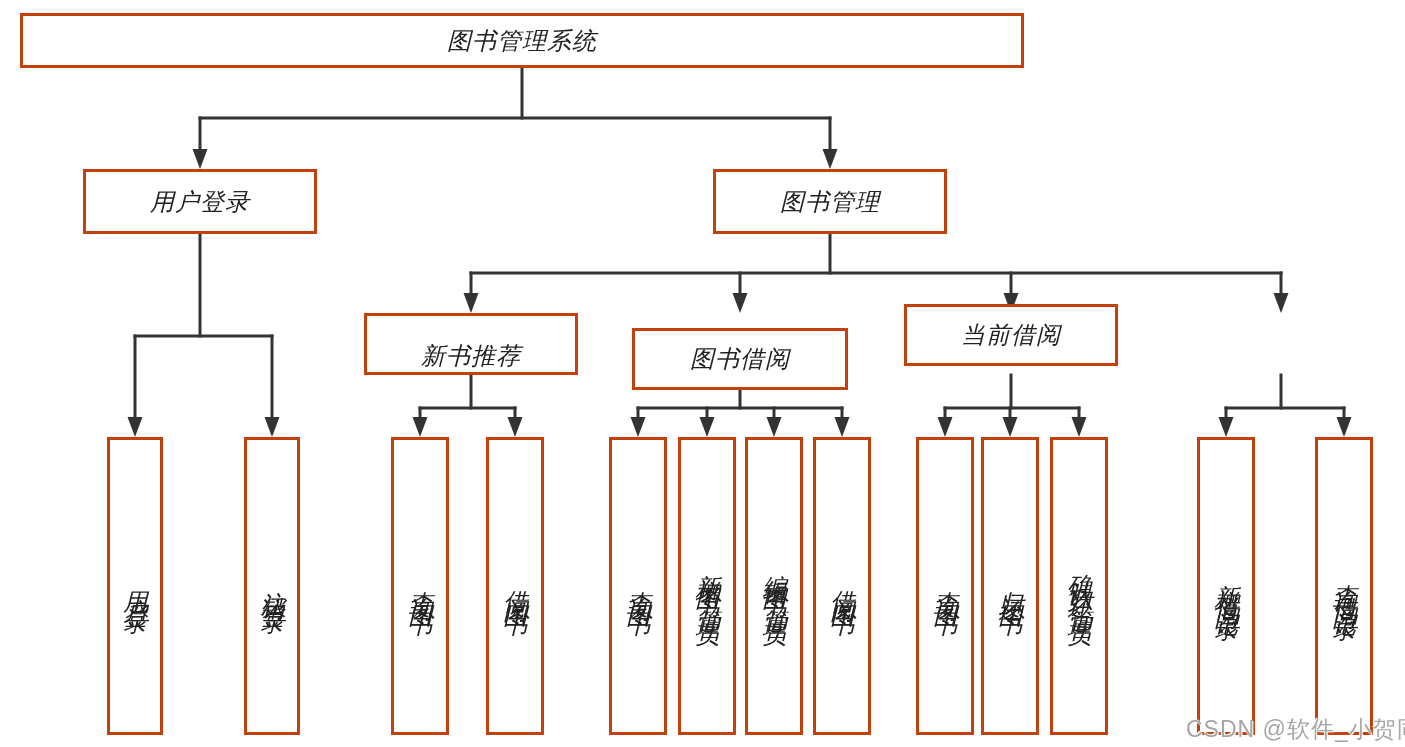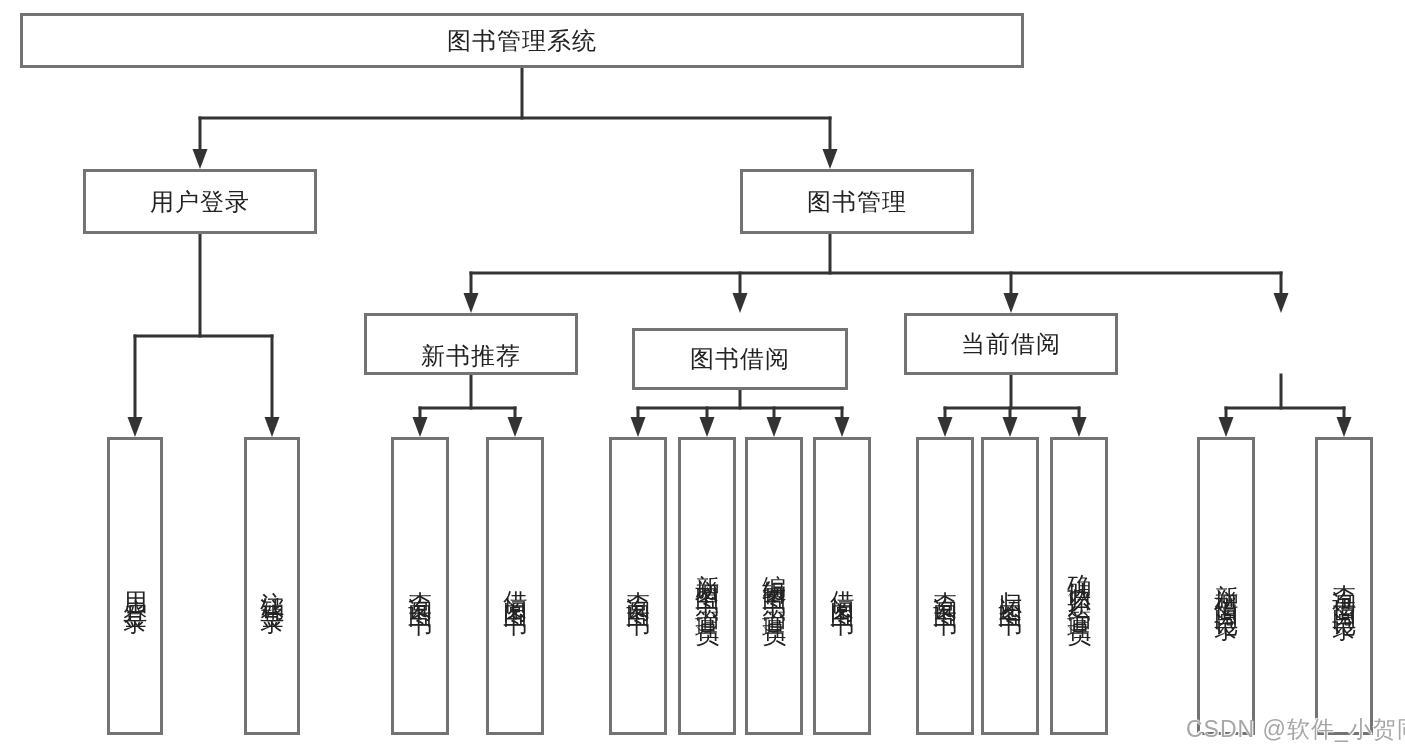--- a/index.html
+++ b/index.html
@@ -13,26 +13,27 @@
     overflow: hidden;
   }
   .connectors {
     position: absolute;
     left: 0; top: 0;
     pointer-events: none;
   }
   .box {
     position: absolute;
     box-sizing: border-box;
-    border: 3px solid #737373;
+    border: 3px solid #c2410c;
     background: #ffffff;
     display: flex;
     align-items: center;
     justify-content: center;
     text-align: center;
+    font-style: italic;
   }
   .h-box { font-size: 24px; letter-spacing: 1px; }
   .v-box span {
     writing-mode: vertical-rl;
     text-orientation: mixed;
     font-size: 24px;
     letter-spacing: 7px;
     line-height: 1.1;
     white-space: nowrap;
   }
@@ -119,31 +120,31 @@
     </g>
   </svg>
 
   <div class="box h-box" style="left:20px; top:13px; width:1004px; height:55px;">
     <span>图书管理系统</span>
   </div>
 
   <div class="box h-box" style="left:83px; top:169px; width:234px; height:65px;">
     <span>用户登录</span>
   </div>
-  <div class="box h-box" style="left:713px; top:169px; width:234px; height:65px;margin-left:27px;">
+  <div class="box h-box" style="left:713px; top:169px; width:234px; height:65px;">
     <span>图书管理</span>
   </div>
 
   <div class="box h-box" style="left:364px; top:313px; width:214px; height:62px;align-items:flex-end;">
     <span>新书推荐</span>
   </div>
   <div class="box h-box" style="left:632px; top:313px; width:216px; height:62px;margin-top:15px;">
     <span>图书借阅</span>
   </div>
-  <div class="box h-box" style="left:904px; top:313px; width:214px; height:62px;">
+  <div class="box h-box" style="left:904px; top:304px; width:214px; height:62px;">
     <span>当前借阅</span>
   </div>
 
   <div class="box v-box" style="left:107px; top:437px; width:56px; height:298px;">
     <span>用户登录</span>
   </div>
   <div class="box v-box" style="left:244px; top:437px; width:56px; height:298px;">
     <span>注销登录</span>
   </div>
 

